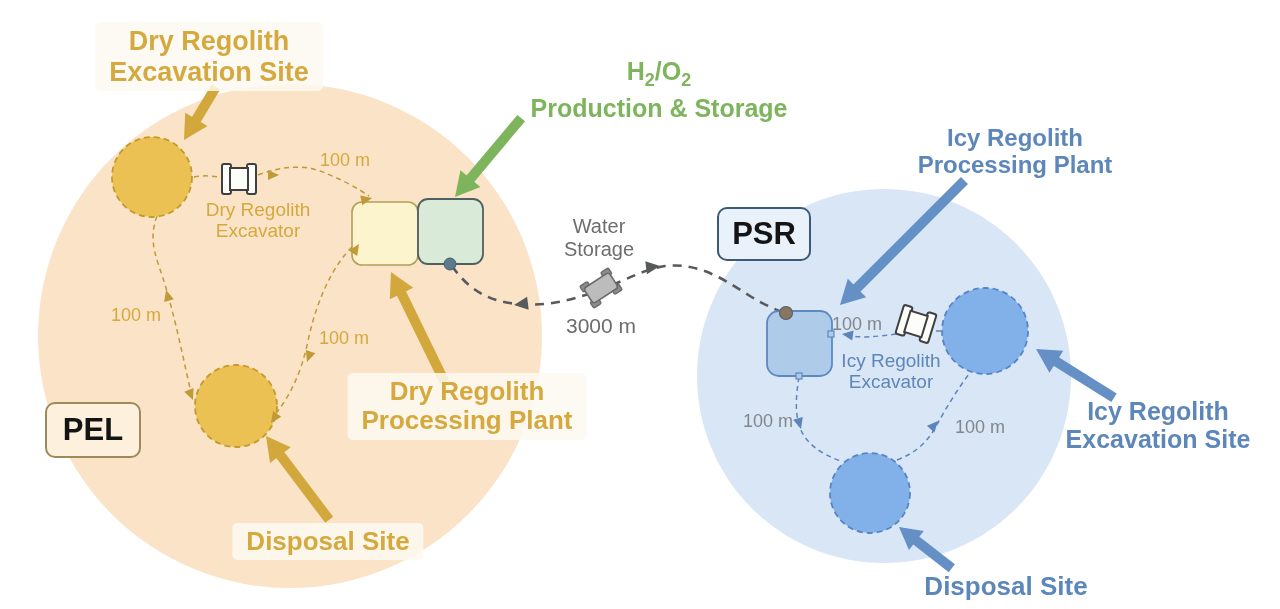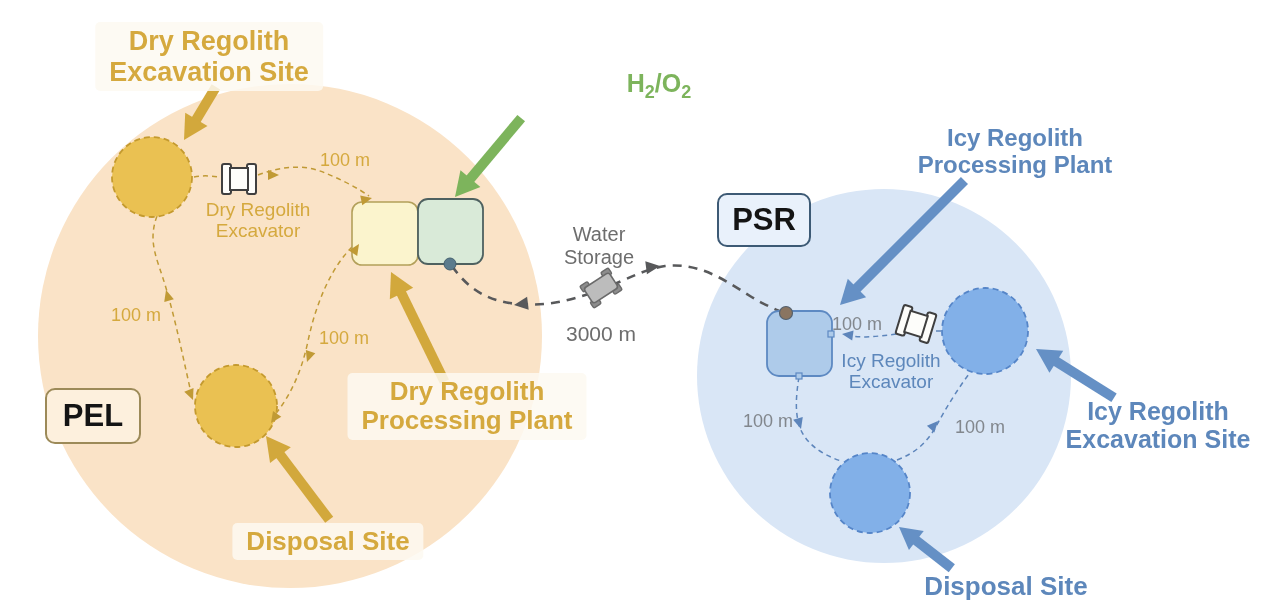--- a/index.html
+++ b/index.html
@@ -31,26 +31,26 @@
   .tk-body{fill:var(--tanker-body);stroke:var(--tanker-outline);stroke-width:1.6;}
   .dot-green{fill:var(--dot-green-sq);stroke:#44606f;stroke-width:1;}
   .dot-blue{fill:var(--dot-blue-sq);stroke:#54616e;stroke-width:1.2;}
 
   
   .lbl{position:absolute;transform:translateX(-50%);text-align:center;white-space:nowrap;line-height:1.13;}
   .b{font-weight:bold;}
   .gold{color:var(--gold-text);}
   .blue{color:var(--blue-text);}
   .green{color:var(--green-text);}
-  .gray{color:var(--gray-text);margin-top:8px;}
+  .gray{color:var(--gray-text);}
   .dim{color:var(--gray-dim);}
   .bgbox{background:var(--label-bg);border-radius:5px;padding:4px 14px;}
   sub{font-size:0.72em;}
   .badge{position:absolute;display:flex;align-items:center;justify-content:center;
-         font-weight:bold;color:#141414;border-radius:10px;}
+         font-weight:bold;color:#141414;border-radius:10px;margin-top:14px;}
   #pel-badge{left:45px;top:388px;width:92px;height:52px;font-size:31px;
              background:var(--pel-badge-bg);border:2px solid var(--pel-badge-border);}
   #psr-badge{left:717px;top:193px;width:90px;height:50px;font-size:31px;
              background:var(--psr-badge-bg);border:2px solid var(--psr-badge-border);}
 </style>
 </head>
 <body>
 
 <div id="stage">
 
@@ -152,22 +152,23 @@
 
   <div class="lbl gold" style="left:258px;top:199px;font-size:19px;">
     <div>Dry Regolith</div>
     <div>Excavator</div>
   </div>
 
   <div class="lbl gold" style="left:345px;top:150px;font-size:18px;">100 m</div>
   <div class="lbl gold" style="left:136px;top:305px;font-size:18px;">100 m</div>
   <div class="lbl gold" style="left:344px;top:328px;font-size:18px;">100 m</div>
 
-  <div class="lbl green b" style="left:659px;top:67px;font-size:25px;line-height:1.35;">
+  <div class="lbl green b" style="left:659px;top:55px;font-size:25px;line-height:1.35;">
     <div><span>H</span><sub>2</sub><span>/O</span><sub>2</sub></div>
+    <div>Production &amp; Storage</div>
   </div>
 
   <div class="lbl gold b bgbox" style="left:467px;top:373px;font-size:26px;">
     <div>Dry Regolith</div>
     <div>Processing Plant</div>
   </div>
 
   <div class="lbl gold b bgbox" style="left:328px;top:523px;font-size:26px;">Disposal Site</div>
 
   <div class="badge" id="pel-badge">PEL</div>

